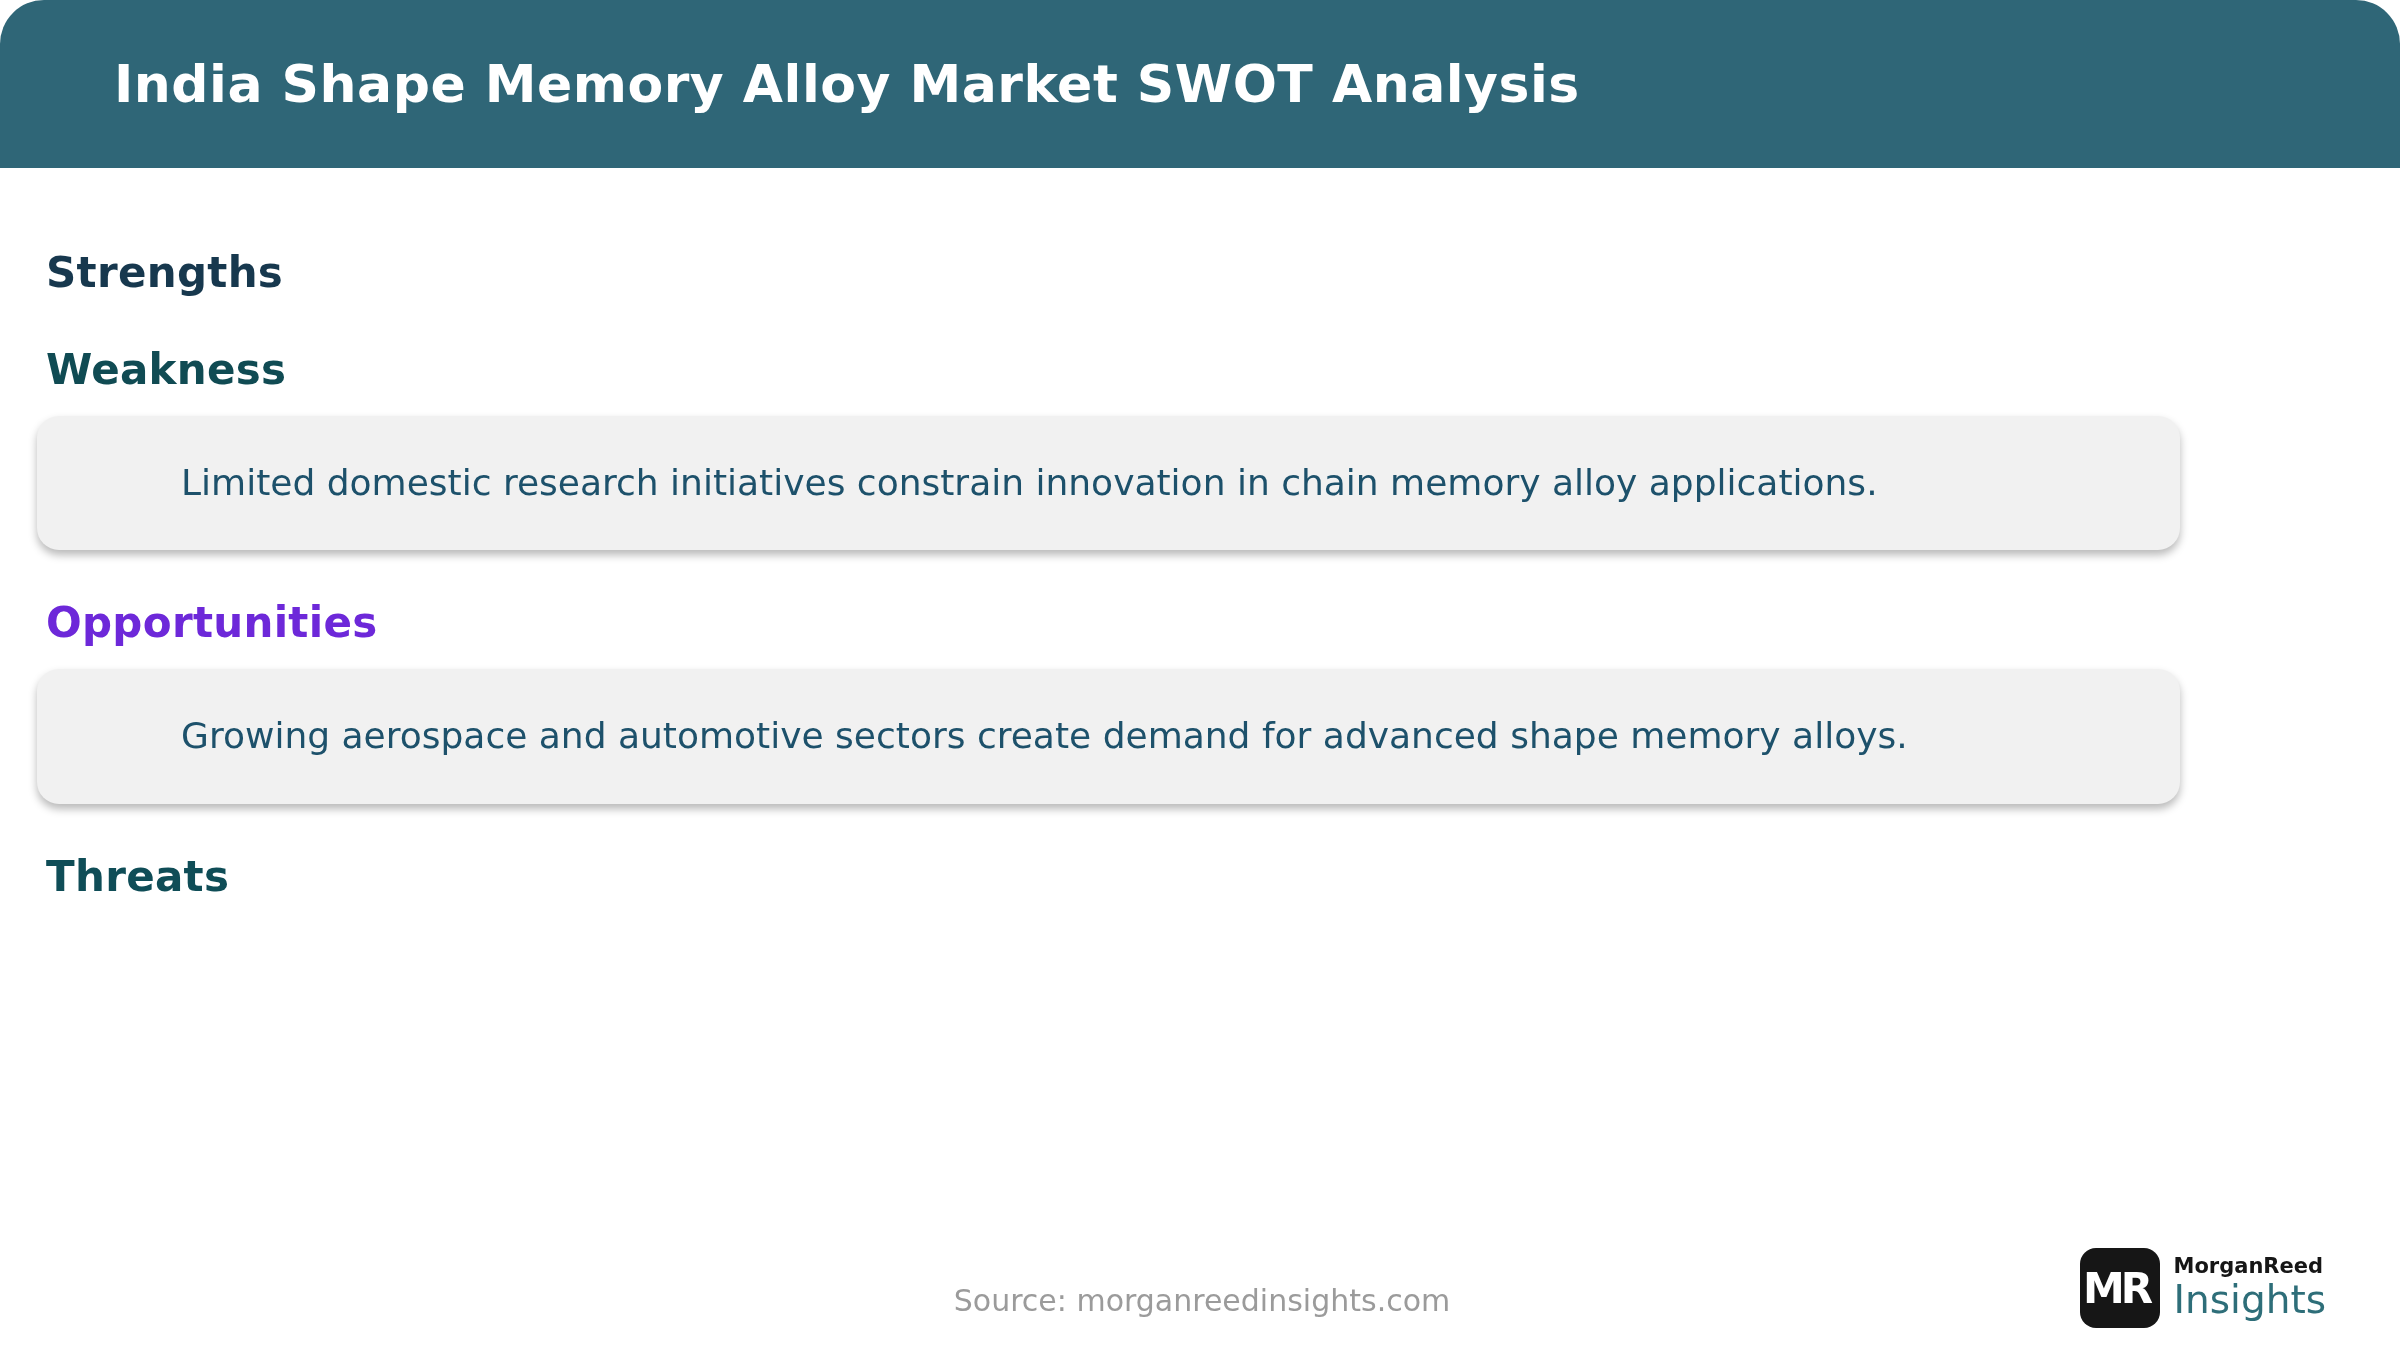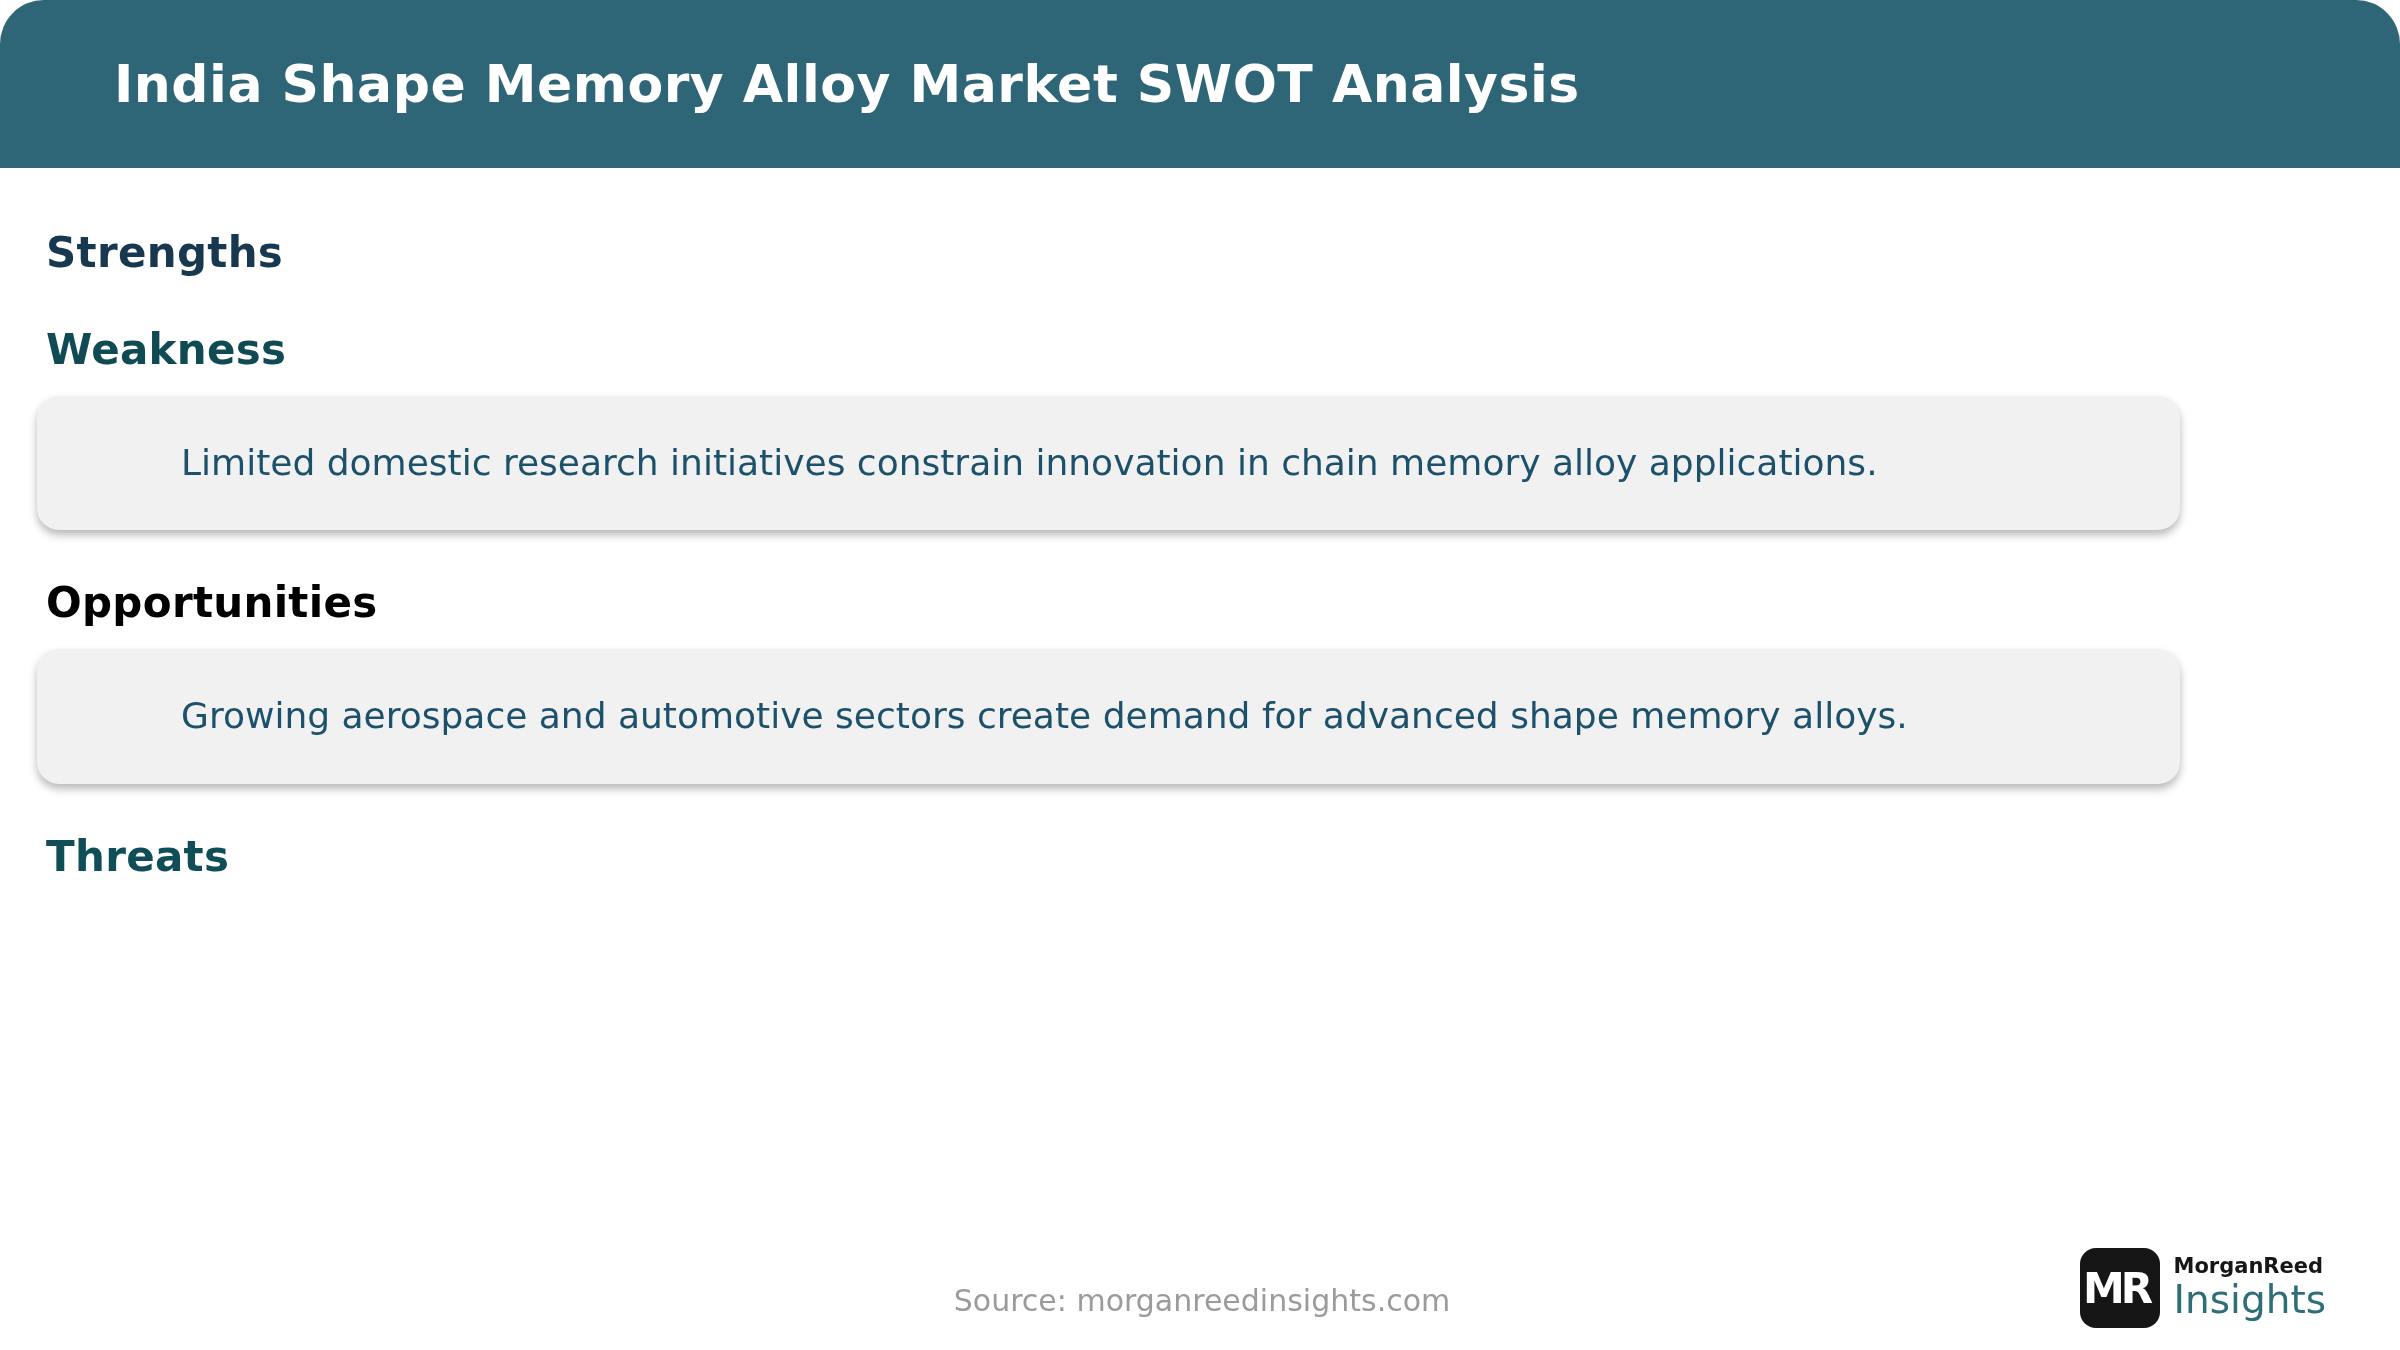--- a/index.html
+++ b/index.html
@@ -16,21 +16,21 @@
     display: flex; align-items: center;
     padding-left: 114px;
   }
   .header h1 {
     color: #ffffff;
     font-size: 52px;
     font-weight: 700;
     letter-spacing: 0.5px;
   }
 
-  .sections { padding-top: 60px; border-radius: 19px; }
+  .sections { padding-top: 80px; border-radius: 19px; }
 
   .section { margin-bottom: 48px; }
   .section-heading {
     font-size: 42px;
     font-weight: 700;
     margin-left: 46px;
     margin-bottom: 22px;
     letter-spacing: 0.3px;
   }
   .section-card {
@@ -100,21 +100,21 @@
     </div>
 
     <div class="section">
       <div class="section-heading" style="color: rgb(16, 75, 83);">Weakness</div>
       <div class="section-card">
         <div class="section-text">Limited domestic research initiatives constrain innovation in chain memory alloy applications.</div>
       </div>
     </div>
 
     <div class="section">
-      <div class="section-heading" style="color: #000000;">Opportunities</div>
+      <div class="section-heading" style="color: #6d28d9;">Opportunities</div>
       <div class="section-card">
         <div class="section-text">Growing aerospace and automotive sectors create demand for advanced shape memory alloys.</div>
       </div>
     </div>
 
     <div class="section">
       <div class="section-heading" style="color: rgb(15, 77, 87);">Threats</div>
     </div>
 
   </div>

